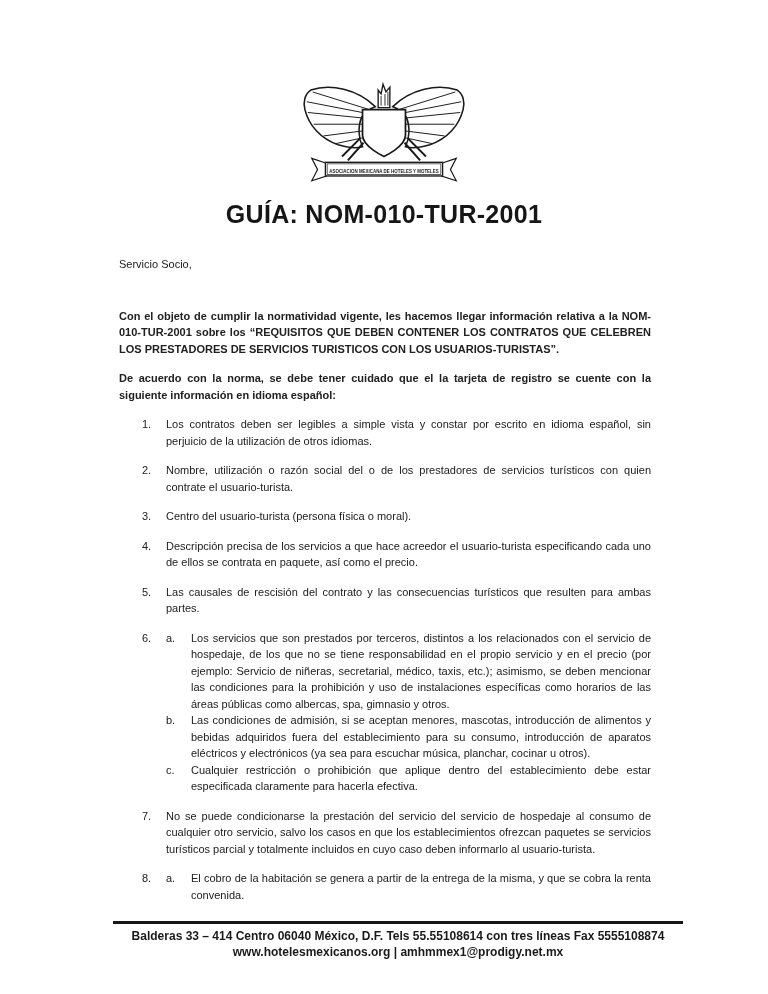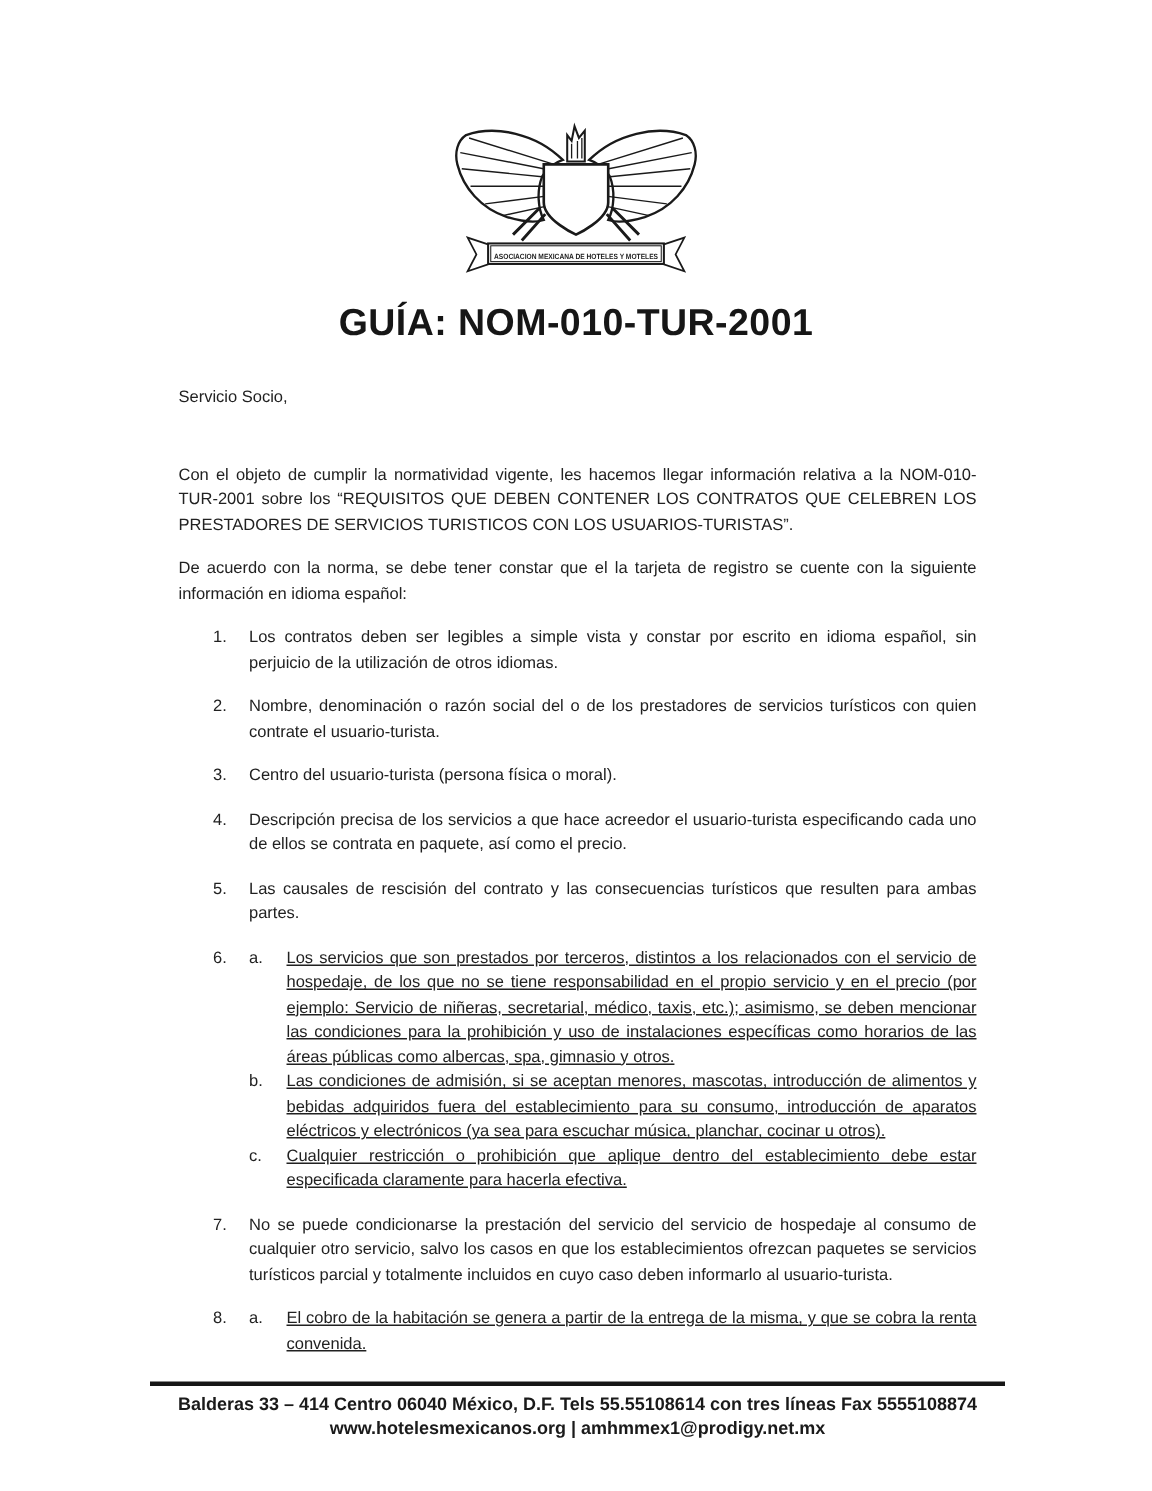--- a/index.html
+++ b/index.html
@@ -28,32 +28,32 @@
     color: #161616;
     font-family: "Liberation Sans", sans-serif;
   }
   .content {
     margin: 0 103px 0 105px;
     font-size: 11px;
     line-height: 16.5px;
     color: #212121;
   }
   .salutation { margin-top: 27px; }
-  .para { margin-top: 13px; text-align: justify; }
+  .para { margin-top: 13px; text-align: justify; font-weight: bold; }
   .para.first { margin-top: 35px; }
   .list { margin-top: 1px; }
   .item { display: flex; margin-top: 13px; }
   .num { flex: 0 0 24px; margin-left: 23px; }
   .itext { flex: 1; text-align: justify; }
   .sub { display: flex; }
   .letter { flex: 0 0 25px; }
-  .stext { flex: 1; text-align: justify; text-decoration: underline; }
+  .stext { flex: 1; text-align: justify; }
   .footer {
     position: absolute;
-    left: 86px;
+    left: 99px;
     bottom: 42px;
     width: 570px;
     border-top: 3px solid #161616;
     padding-top: 4px;
     text-align: center;
     font-size: 12px;
     font-weight: bold;
     line-height: 16px;
     color: #1a1a1a;
   }
@@ -109,32 +109,32 @@
       <text x="85" y="94.6" text-anchor="middle" font-size="5.2" font-weight="bold" font-family="Liberation Sans, sans-serif" fill="#1a1a1a" textLength="112" lengthAdjust="spacingAndGlyphs">ASOCIACION MEXICANA DE HOTELES Y MOTELES</text>
     </svg>
   </div>
 
   <h1 class="doc-title">GUÍA: NOM-010-TUR-2001</h1>
 
   <div class="content">
     <p class="salutation">Servicio Socio,</p>
 
     <p class="para first">Con el objeto de cumplir la normatividad vigente, les hacemos llegar información relativa a la NOM-010-TUR-2001 sobre los “REQUISITOS QUE DEBEN CONTENER LOS CONTRATOS QUE CELEBREN LOS PRESTADORES DE SERVICIOS TURISTICOS CON LOS USUARIOS-TURISTAS”.</p>
-    <p class="para">De acuerdo con la norma, se debe tener constar que el la tarjeta de registro se cuente con la siguiente información en idioma español:</p>
+    <p class="para">De acuerdo con la norma, se debe tener cuidado que el la tarjeta de registro se cuente con la siguiente información en idioma español:</p>
 
     <div class="list">
 
       <div class="item">
         <span class="num">1.</span>
         <div class="itext">Los contratos deben ser legibles a simple vista y constar por escrito en idioma español, sin perjuicio de la utilización de otros idiomas.</div>
       </div>
 
       <div class="item">
         <span class="num">2.</span>
-        <div class="itext">Nombre, denominación o razón social del o de los prestadores de servicios turísticos con quien contrate el usuario-turista.</div>
+        <div class="itext">Nombre, utilización o razón social del o de los prestadores de servicios turísticos con quien contrate el usuario-turista.</div>
       </div>
 
       <div class="item">
         <span class="num">3.</span>
         <div class="itext">Centro del usuario-turista (persona física o moral).</div>
       </div>
 
       <div class="item">
         <span class="num">4.</span>
         <div class="itext">Descripción precisa de los servicios a que hace acreedor el usuario-turista especificando cada uno de ellos se contrata en paquete, así como el precio.</div>

